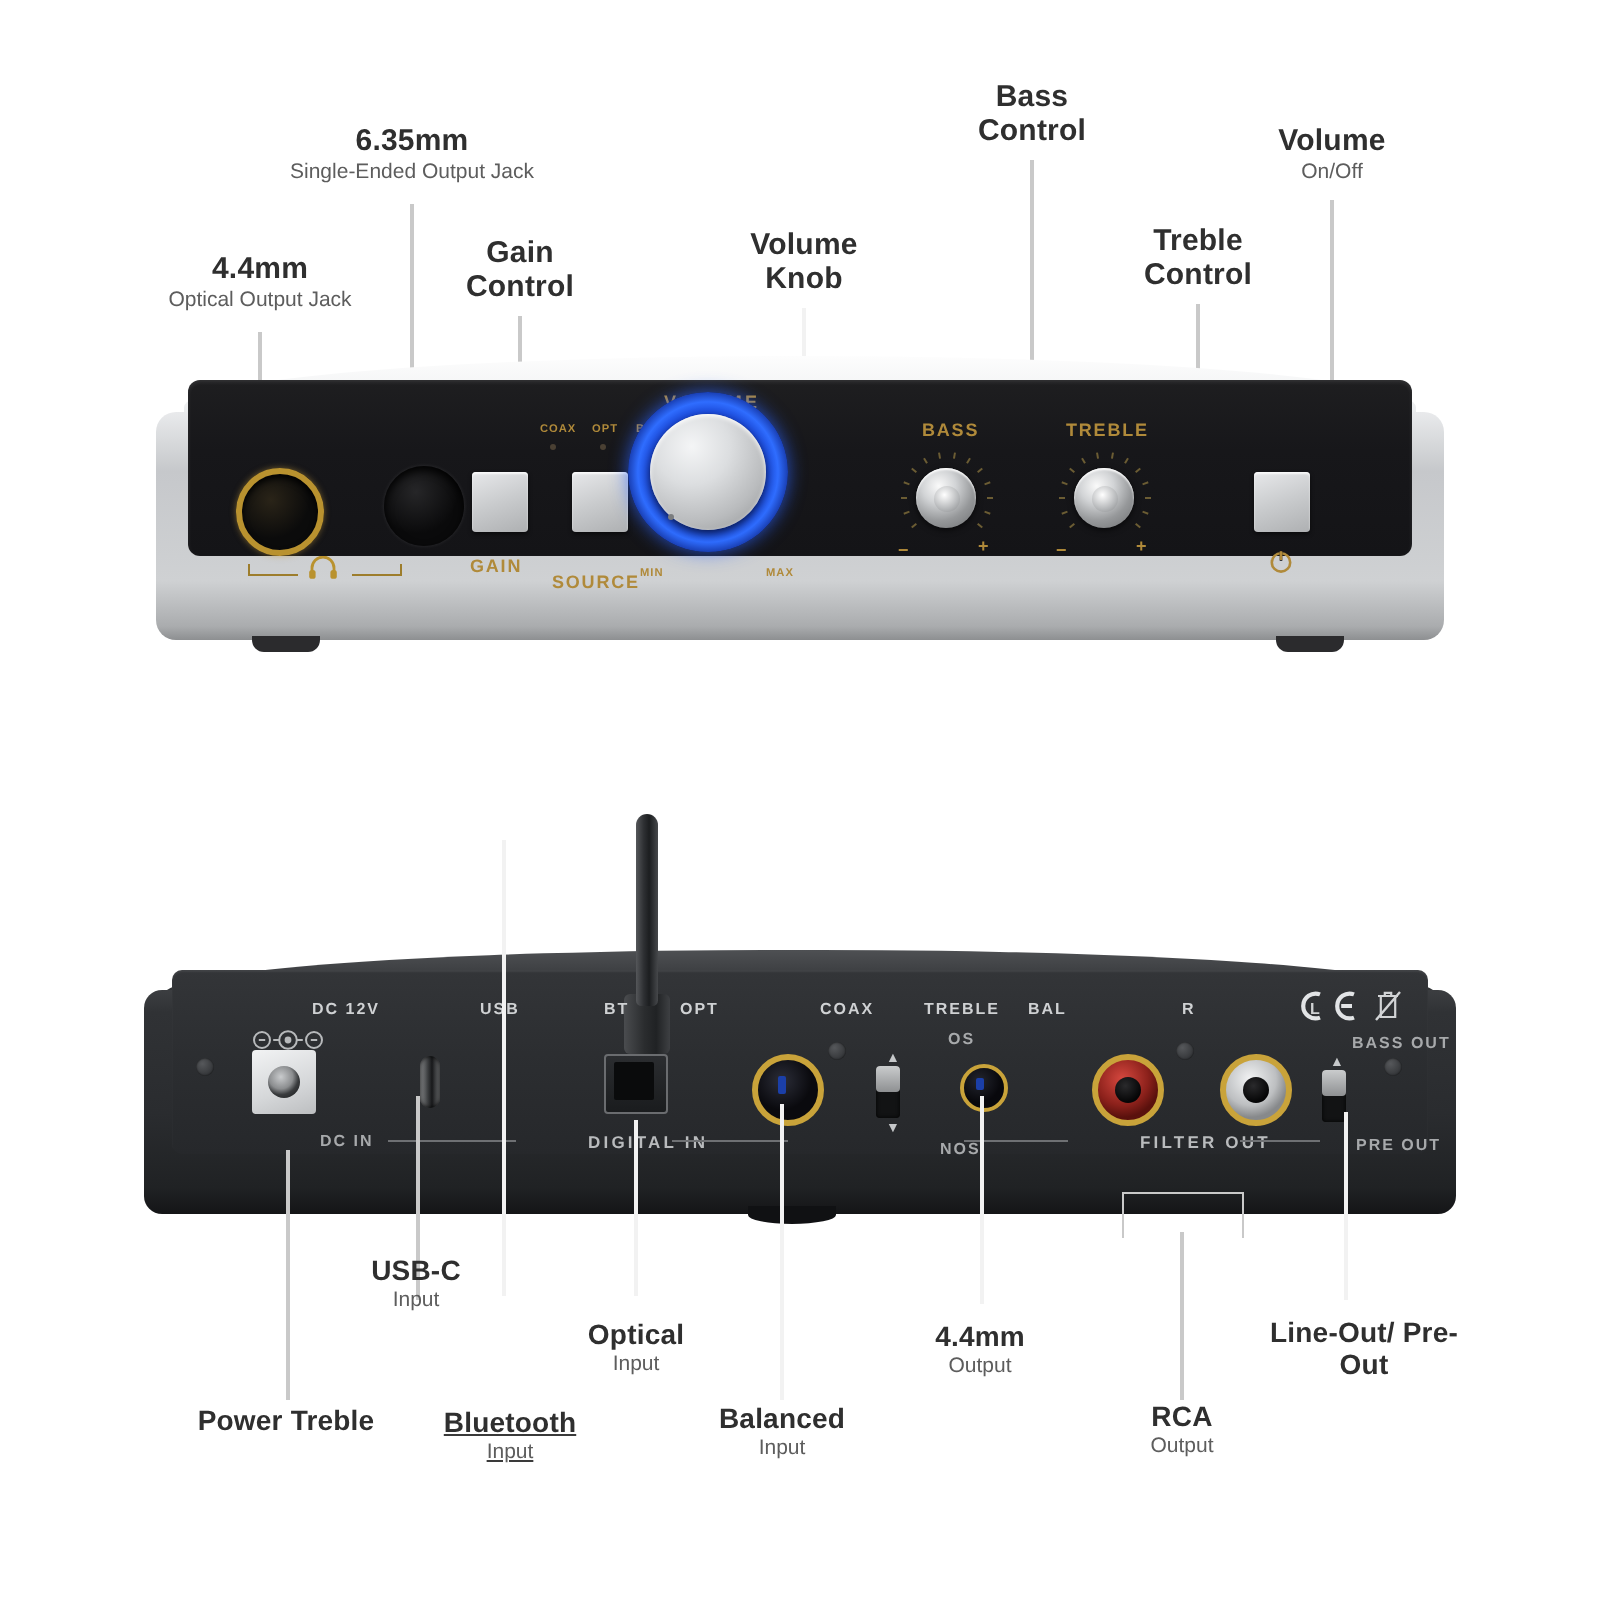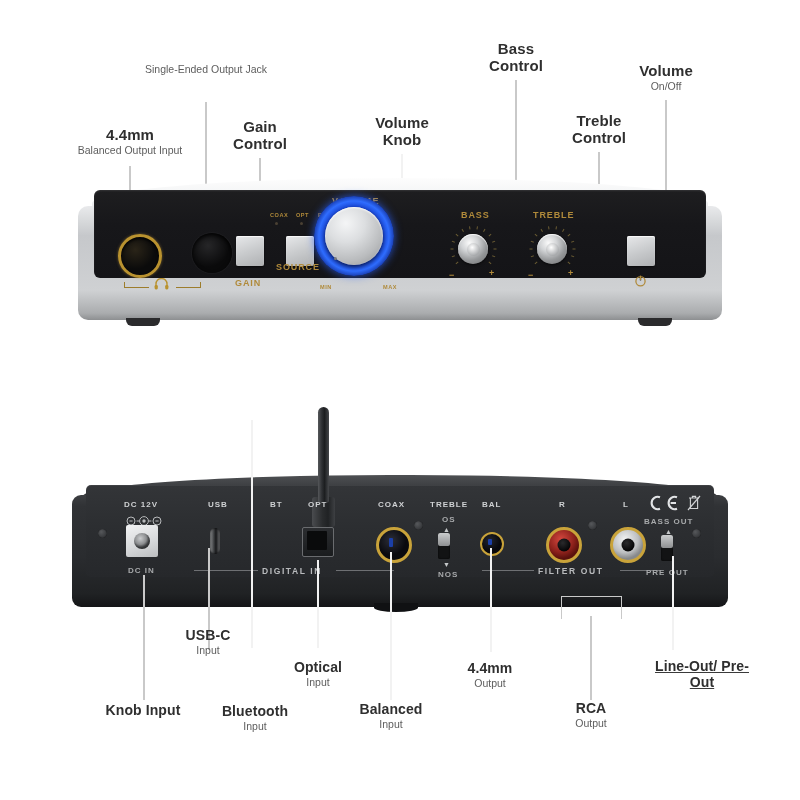--- a/index.html
+++ b/index.html
@@ -85,21 +85,21 @@
      background:linear-gradient(180deg,#4e5053 0%,#3a3c3f 50%,#2a2c2e 100%);
      border-radius:50% 50% 4px 4px / 88% 88% 4px 4px;}
   .bu-body{position:absolute;left:0;top:20px;width:656px;height:112px;
      background:linear-gradient(180deg,#3c3e41 0%,#303235 10%,#2a2c2f 55%,#202224 88%,#141517 100%);
      border-radius:9px;}
   .bu-face{position:absolute;left:14px;top:10px;width:628px;height:92px;
      background:linear-gradient(180deg,#333538 0%,#2c2e31 45%,#26282b 100%);
      border-radius:5px;box-shadow:inset 0 1px 1px rgba(255,255,255,.07);}
   .bu-foot{position:absolute;left:302px;top:128px;width:44px;height:9px;background:#101113;
      border-radius:0 0 50% 50%;}
-  .lbl{position:absolute;color:#cfd1d3;font-size:8px;font-weight:bold;letter-spacing:1px;white-space:nowrap;}
+  .lbl{position:absolute;color:#cfd1d3;font-size:8px;font-weight:bold;letter-spacing:1px;white-space:nowrap;margin-left:32px;}
   .lbl.dim{color:#a7a9ab;font-weight:bold;}
   .lbl.grp{color:#b9bbbd;font-size:8.5px;letter-spacing:1.6px;}
   .screw{position:absolute;width:9px;height:9px;border-radius:50%;
      background:radial-gradient(circle at 36% 32%,#56585b,#35373a 70%,#2a2c2e);
      box-shadow:inset 0 0 1px rgba(0,0,0,.8);}
   .grpline{position:absolute;height:1px;background:#6e7073;}
 
   .dc-plate{position:absolute;width:32px;height:32px;border-radius:2px;
      background:linear-gradient(160deg,#f2f3f4,#d5d7d9 60%,#bcbec0);}
   .dc-hole{position:absolute;left:8px;top:8px;width:16px;height:16px;border-radius:50%;
@@ -136,25 +136,26 @@
      background:linear-gradient(90deg,#4a4c4f,#2a2c2e 45%,#202224 70%,#3e4043);}
 
   .ce{position:absolute;color:#e2e4e6;font-size:15px;font-weight:bold;letter-spacing:-1px;}
   .weee{position:absolute;width:13px;height:15px;}
 </style>
 </head>
 <body>
 
 <div class="callout" style="left:62px;top:126px;width:136px;">
   <div class="ttl">4.4mm</div>
-  <div class="sub">Balanced Output Input</div>
+  <div class="sub">Optical Output Jack</div>
 </div>
 <div class="lead" style="left:129px;top:166px;height:96px;"></div>
 
 <div class="callout" style="left:124px;top:62px;width:164px;">
+  <div class="ttl">6.35mm</div>
   <div class="sub">Single-Ended Output Jack</div>
 </div>
 <div class="lead" style="left:205px;top:102px;height:160px;"></div>
 
 <div class="callout" style="left:204px;top:118px;width:112px;">
   <div class="ttl">Gain</div>
   <div class="ttl">Control</div>
 </div>
 <div class="lead" style="left:259px;top:158px;height:98px;"></div>
 
@@ -210,21 +211,21 @@
   <div class="goldtxt tiny" style="left:240px;top:34px;">BT</div>
   <div class="goldtxt tiny" style="left:258px;top:34px;">USB</div>
   <div class="led" style="left:197px;top:44px;"></div>
   <div class="led" style="left:222px;top:44px;"></div>
   <div class="led" style="left:243px;top:44px;"></div>
   <div class="led" style="left:262px;top:44px;"></div>
 
   <div class="sqbtn" style="left:158px;top:58px;"></div>
   <div class="goldtxt" style="left:157px;top:100px;">GAIN</div>
   <div class="sqbtn" style="left:208px;top:58px;"></div>
-  <div class="goldtxt" style="left:198px;top:84px;">SOURCE</div>
+  <div class="goldtxt" style="left:198px;top:108px;">SOURCE</div>
 
   <div class="goldtxt" style="left:254px;top:18px;letter-spacing:1.6px;">VOLUME</div>
   <div class="vol-ring"></div>
   <div class="vol-knob"></div>
   <div class="vol-dot"></div>
   <div class="goldtxt tiny" style="left:242px;top:106px;">MIN</div>
   <div class="goldtxt tiny" style="left:305px;top:106px;">MAX</div>
 
   <div class="goldtxt" style="left:383px;top:32px;">BASS</div>
   <div class="ticks" style="left:372px;top:48px;">
@@ -376,31 +377,31 @@
   <div class="lbl dim" style="left:572px;top:42px;">BASS OUT</div>
   <div class="arw" style="left:593px;top:53px;">▲</div>
   <div class="slide" style="left:589px;top:60px;">
     <div class="slide-knob" style="top:0;"></div>
   </div>
   <div class="lbl dim" style="left:574px;top:93px;">PRE OUT</div>
 </div>
 
 <div class="lead" style="left:143px;top:575px;height:125px;"></div>
 <div class="callout small" style="left:97px;top:702px;width:92px;">
-  <div class="ttl" style="white-space:pre-line;">Knob Input</div>
+  <div class="ttl" style="white-space:pre-line;">Power Treble</div>
 </div>
 
 <div class="lead" style="left:208px;top:548px;height:102px;"></div>
 <div class="callout small" style="left:157px;top:627px;width:102px;">
   <div class="ttl">USB-C</div>
   <div class="sub">Input</div>
 </div>
 
 <div class="lead w" style="left:251px;top:420px;height:228px;"></div>
-<div class="callout small" style="left:200px;top:703px;width:110px;">
+<div class="callout small" style="left:200px;top:703px;width:110px;text-decoration:underline;">
   <div class="ttl">Bluetooth</div>
   <div class="sub">Input</div>
 </div>
 
 <div class="lead w" style="left:317px;top:560px;height:88px;"></div>
 <div class="callout small" style="left:271px;top:659px;width:94px;">
   <div class="ttl">Optical</div>
   <div class="sub">Input</div>
 </div>
 
@@ -417,15 +418,15 @@
 </div>
 
 <div class="bracket" style="left:561px;top:596px;width:59px;height:22px;"></div>
 <div class="lead" style="left:590px;top:616px;height:84px;"></div>
 <div class="callout small" style="left:548px;top:700px;width:86px;">
   <div class="ttl">RCA</div>
   <div class="sub">Output</div>
 </div>
 
 <div class="lead w" style="left:672px;top:556px;height:94px;"></div>
-<div class="callout small" style="left:652px;top:658px;width:100px;text-decoration:underline;">
+<div class="callout small" style="left:632px;top:658px;width:100px;">
   <div class="ttl" style="white-space:pre-line;">Line-Out/ Pre-Out</div>
 </div>
 
 </body></html>

